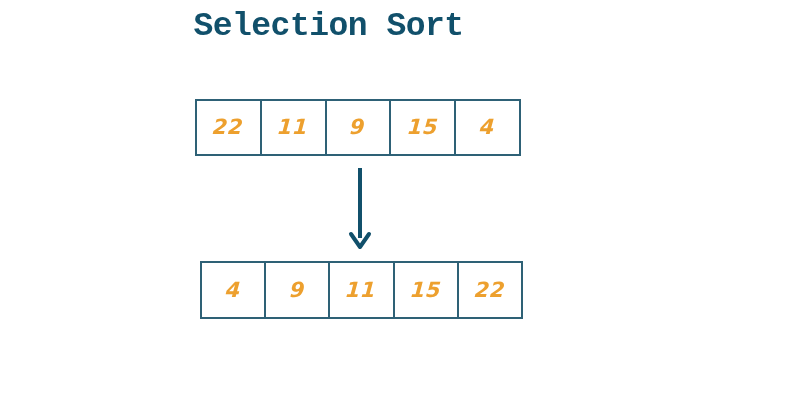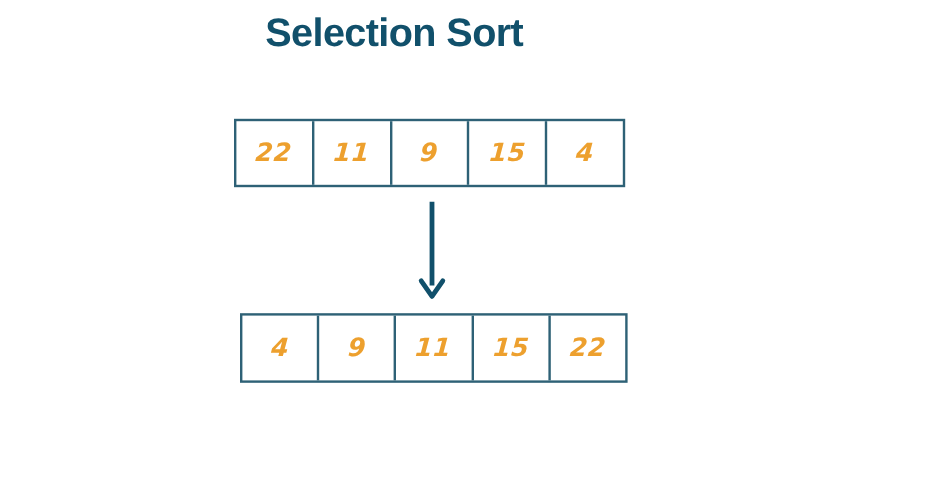--- a/index.html
+++ b/index.html
@@ -15,21 +15,21 @@
     font-family: "DejaVu Sans", sans-serif;
   }
 
   
   .title {
     position: absolute;
     top: 8px;
     left: 0;
     width: 657px;
     text-align: center;
-    font-family: Liberation Sans, sans-serif;
+    font-family: Liberation Mono, monospace;
     font-weight: bold;
     font-size: 33px;
     letter-spacing: -0.5px;
     color: #11506b;
     white-space: nowrap;
   }
 
   
   .array {
     position: absolute;

